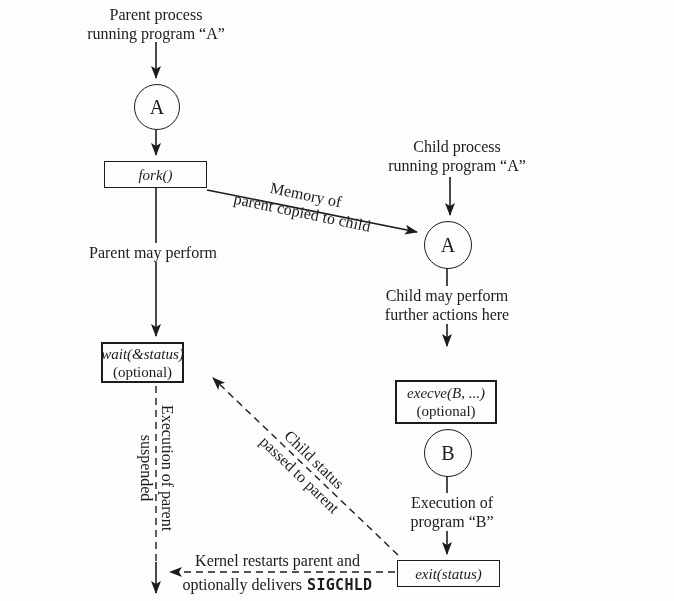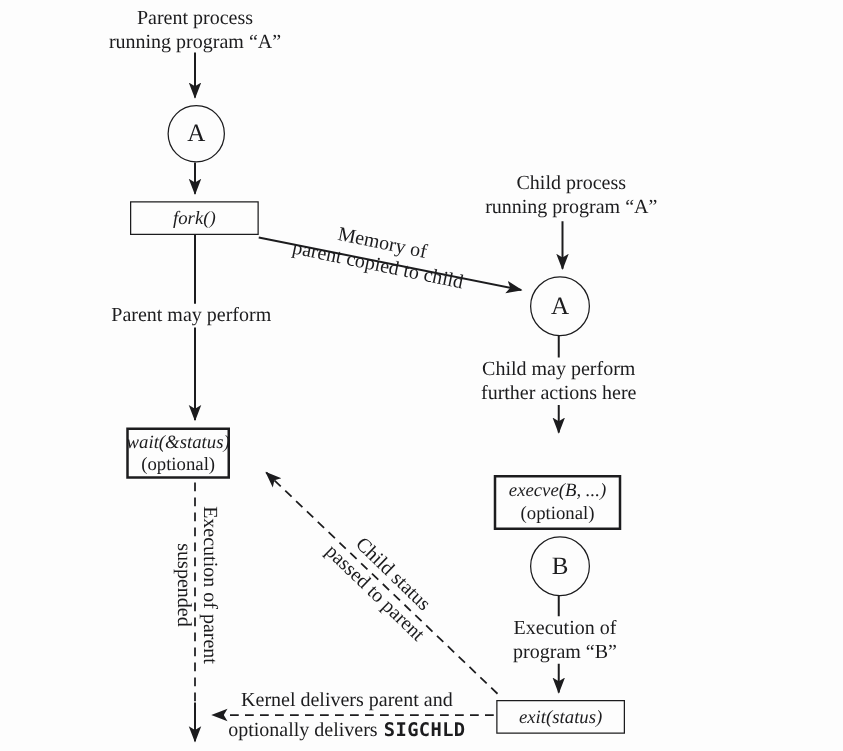--- a/index.html
+++ b/index.html
@@ -134,19 +134,19 @@
     <span>Execution of parent</span>
     <span>suspended</span>
   </div>
 
   <div class="lbl rot rot44" style="left:232px;top:446px;width:150px;">
     <span>Child status</span>
     <span>passed to parent</span>
   </div>
 
   <div class="lbl" style="left:175px;top:551px;width:205px;">
-    <span>Kernel delivers parent and</span>
+    <span>Kernel restarts parent and</span>
   </div>
   <div class="lbl inline-line" style="left:170px;top:575px;width:215px;">
     <span>optionally delivers</span><span class="mono">SIGCHLD</span>
   </div>
 
 </div>
 
 </body></html>

